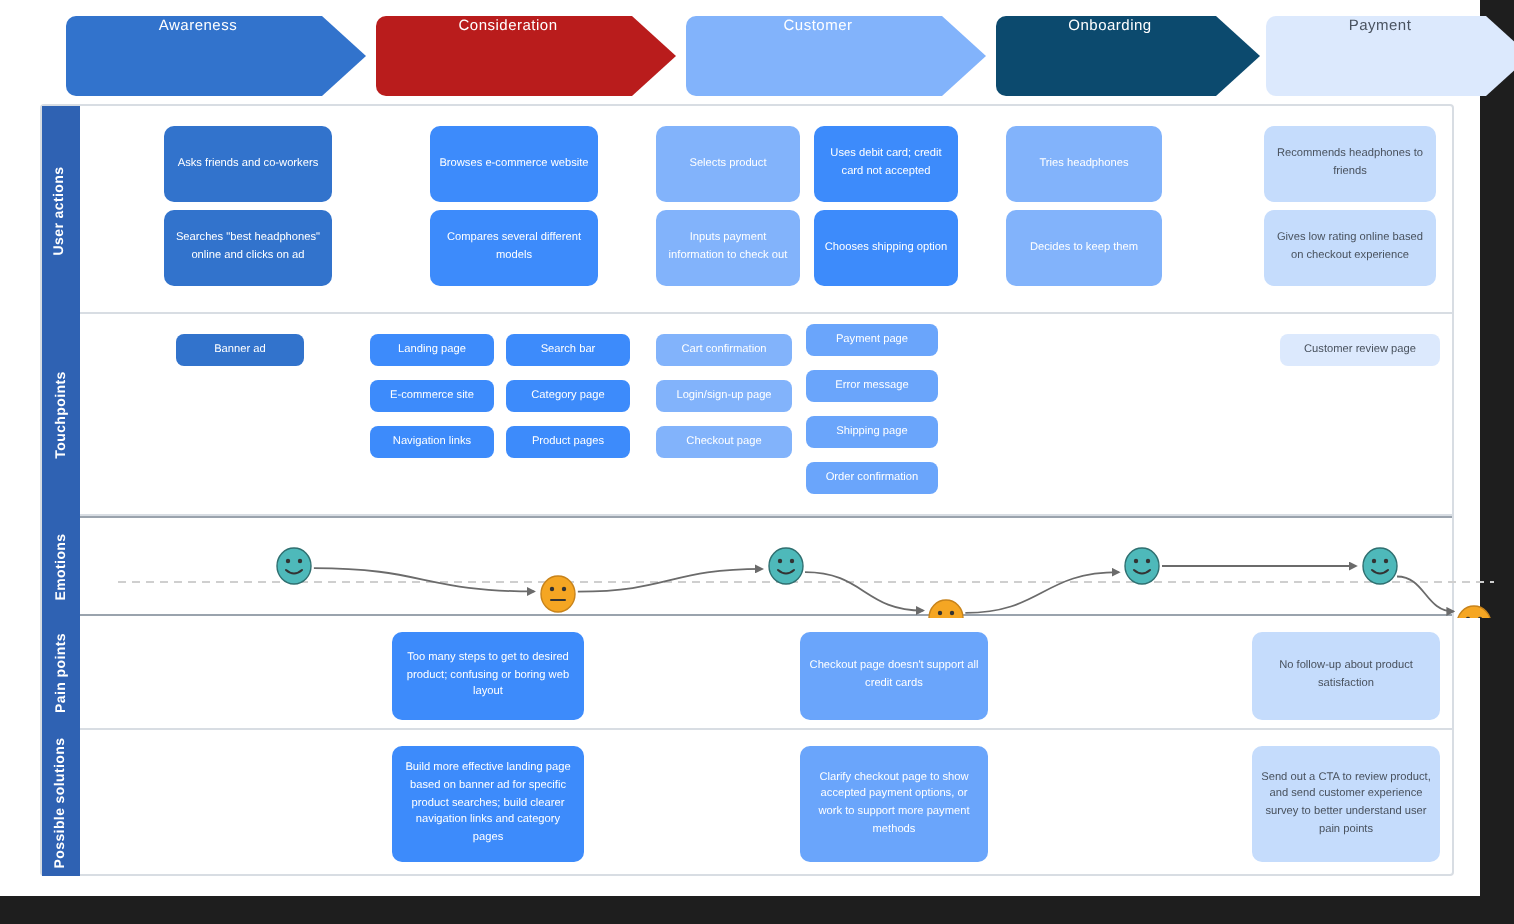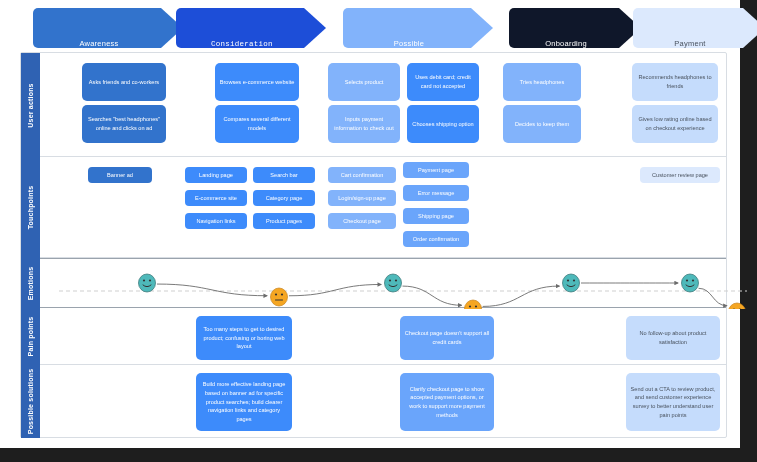--- a/index.html
+++ b/index.html
@@ -18,21 +18,21 @@
 
   
   #stages {
     position: absolute;
     left: 33px; top: 8px;
     width: 694px; height: 40px;
   }
   .stage {
     position: absolute;
     top: 0; height: 40px;
-    display: flex; align-items: flex-end; justify-content: center;
+    display: flex; align-items: flex-start; justify-content: center;
     border-radius: 5px;
     clip-path: polygon(0 0, calc(100% - 22px) 0, 100% 50%, calc(100% - 22px) 100%, 0 100%);
   }
   .stage-label {
     font-size: 7.5px;
     letter-spacing: .25px;
     color: #ffffff;
     text-align: center;
     padding-right: 18px;
     white-space: nowrap;
@@ -107,27 +107,27 @@
 </style>
 </head>
 <body>
 
 <div id="canvas">
 
   <div id="stages">
       <div class="stage" style="left: 0px; width: 150px; background: rgb(50, 115, 204);">
         <div class="stage-label">Awareness</div>
       </div>
-      <div class="stage" style="left: 143px; width: 150px; background: #1d4ed8; font-family: Liberation Mono, monospace;">
+      <div class="stage" style="left: 155px; width: 150px; background: #b91c1c;">
         <div class="stage-label">Consideration</div>
       </div>
       <div class="stage" style="left: 310px; width: 150px; background: rgb(130, 179, 251);">
-        <div class="stage-label">Possible</div>
-      </div>
-      <div class="stage" style="left: 476px; width: 132px; background: #0f172a;">
+        <div class="stage-label">Customer</div>
+      </div>
+      <div class="stage" style="left: 465px; width: 132px; background: #0c4a6e;">
         <div class="stage-label">Onboarding</div>
       </div>
       <div class="stage dark-text" style="left: 600px; width: 132px; background: rgb(220, 233, 253);">
         <div class="stage-label">Payment</div>
       </div>
     </div>
 
   <div id="grid">
       <div class="rail" style="top: 0px; height: 104px;">
         <span>User actions</span>

